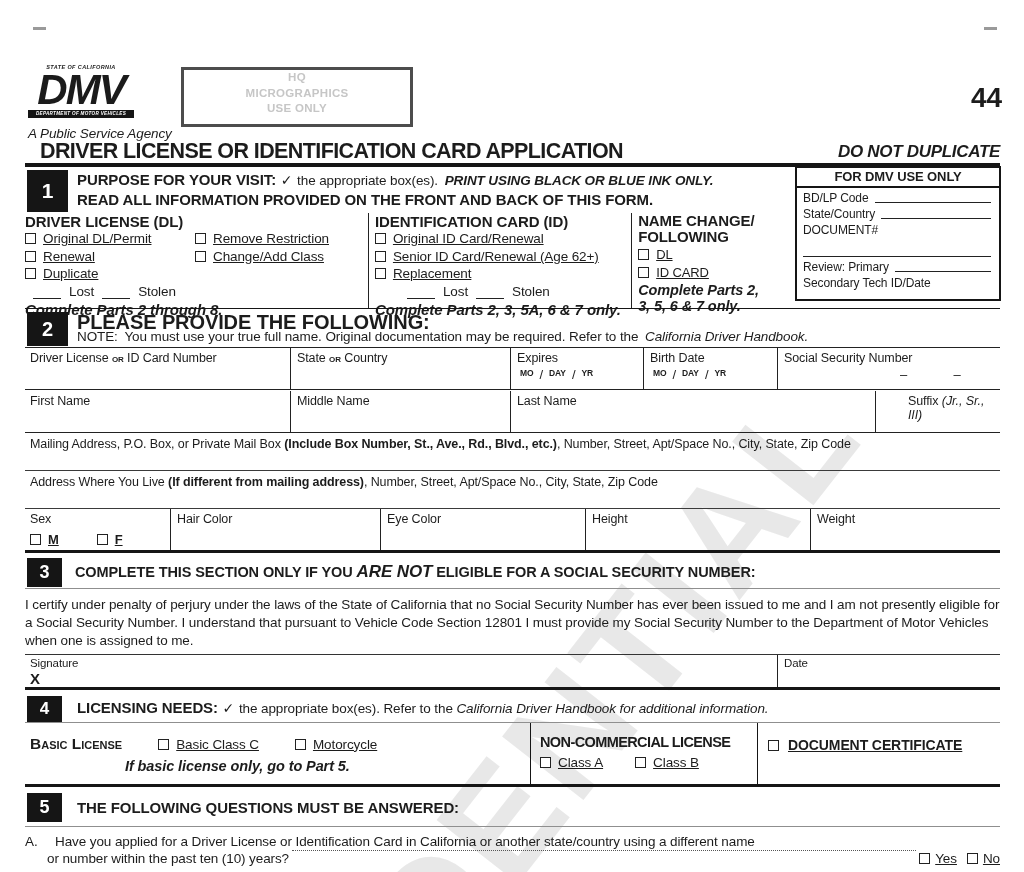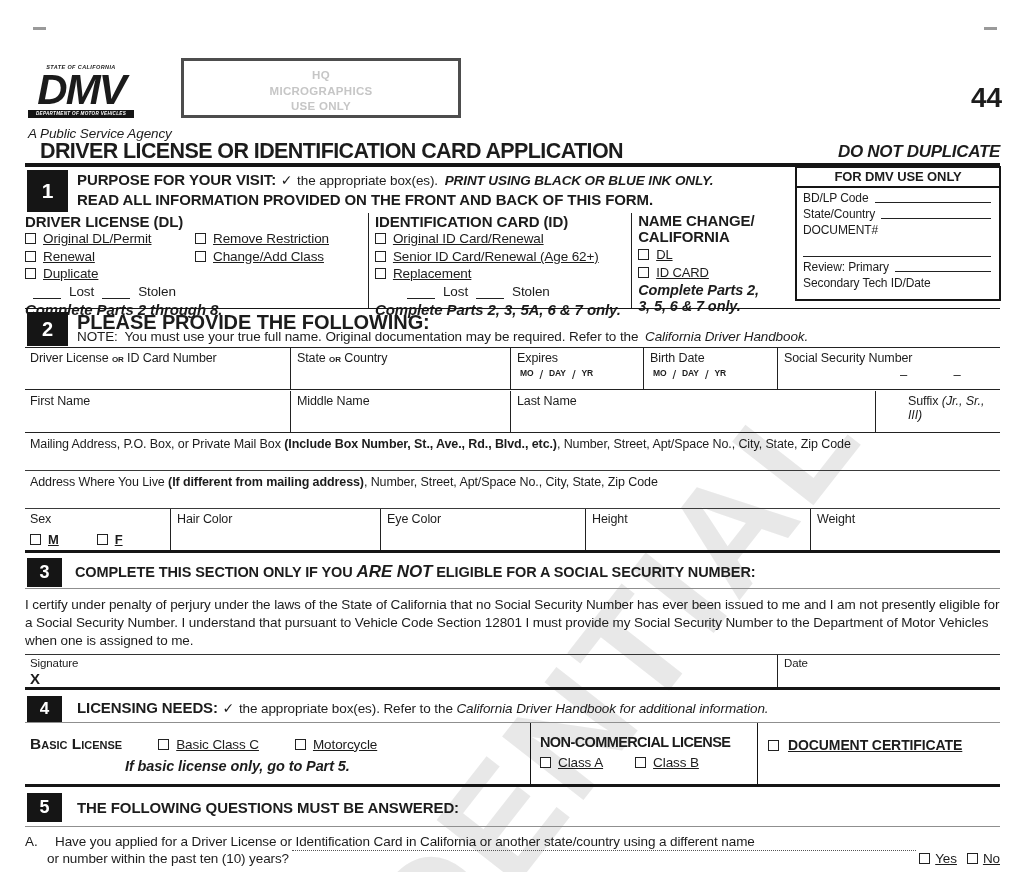--- a/index.html
+++ b/index.html
@@ -53,21 +53,21 @@
   <div class="abs" style="left:33px;top:27px;width:13px;height:3px;background:#9a9a9a;"></div>
   <div class="abs" style="left:984px;top:27px;width:13px;height:3px;background:#9a9a9a;"></div>
 
   <div class="abs" style="left:28px;top:64px;width:106px;">
     <div class="bi" style="font-size:5.5px;text-align:center;letter-spacing:0.4px;">STATE OF CALIFORNIA</div>
     <div class="bi" style="font-size:42px;line-height:0.95;text-align:center;letter-spacing:-2px;color:#1b1b1b;">DMV</div>
     <div class="bi" style="background:#151515;color:#fff;font-size:4.6px;text-align:center;padding:1.5px 2px;white-space:nowrap;letter-spacing:0.3px;">DEPARTMENT OF MOTOR VEHICLES</div>
   </div>
   <div class="abs i" style="left:28px;top:126px;font-size:13.5px;">A Public Service Agency</div>
 
-  <div class="abs" style="left:181px;top:58px;width:280px;height:60px;border:3.5px solid #4d4d4d;display:flex;align-items:flex-end;justify-content:center;">
+  <div class="abs" style="left:181px;top:67px;width:232px;height:60px;border:3.5px solid #4d4d4d;display:flex;align-items:flex-start;justify-content:center;">
     <div class="b" style="color:#c6c6c6;font-size:11.5px;text-align:center;line-height:1.35;letter-spacing:0.3px;">
       <div>HQ</div>
       <div>MICROGRAPHICS</div>
       <div>USE ONLY</div>
     </div>
   </div>
 
   <div class="abs b" style="right:22px;top:82px;font-size:28px;">44</div>
 
   <div class="abs b" style="left:40px;top:139px;font-size:21.5px;letter-spacing:-0.6px;">DRIVER LICENSE OR IDENTIFICATION CARD APPLICATION</div>
@@ -142,21 +142,21 @@
             <span>Lost</span>
           <span class="blank"></span>
             <span>Stolen</span>
         </div>
         <div class="bi" style="font-size:15px;margin-top:2px;">Complete Parts 2, 3, 5A, 6 &amp; 7 only.</div>
       </div>
 
       <div style="width:168px;border-left:1.5px solid #222;padding-left:6px;">
         <div class="b" style="font-size:15px;line-height:1.08;">
           <div>NAME CHANGE/</div>
-          <div>CALIFORNIA</div>
+          <div>FOLLOWING</div>
         </div>
         <div style="display:flex;flex-direction:column;row-gap:2.5px;font-size:13px;margin-top:2px;">
           <div class="opt">
               <span class="cb"></span>
               <span>DL</span>
             </div>
           <div class="opt">
               <span class="cb"></span>
               <span>ID CARD</span>
             </div>

